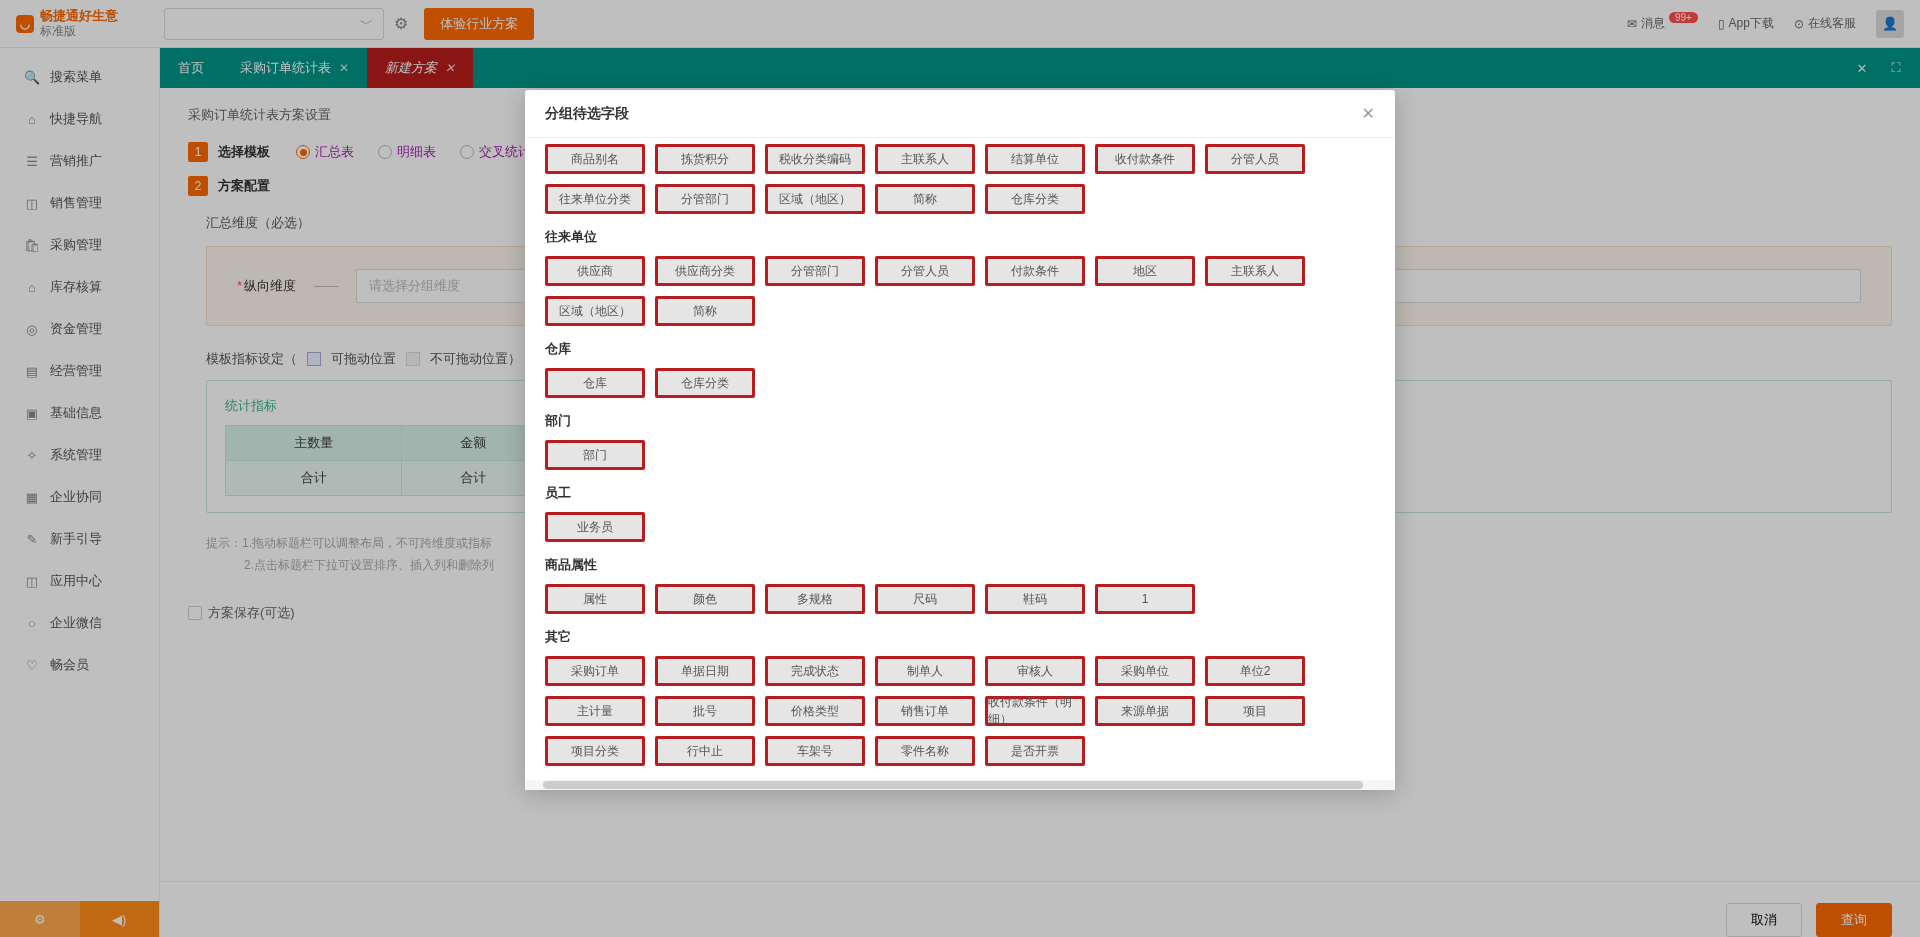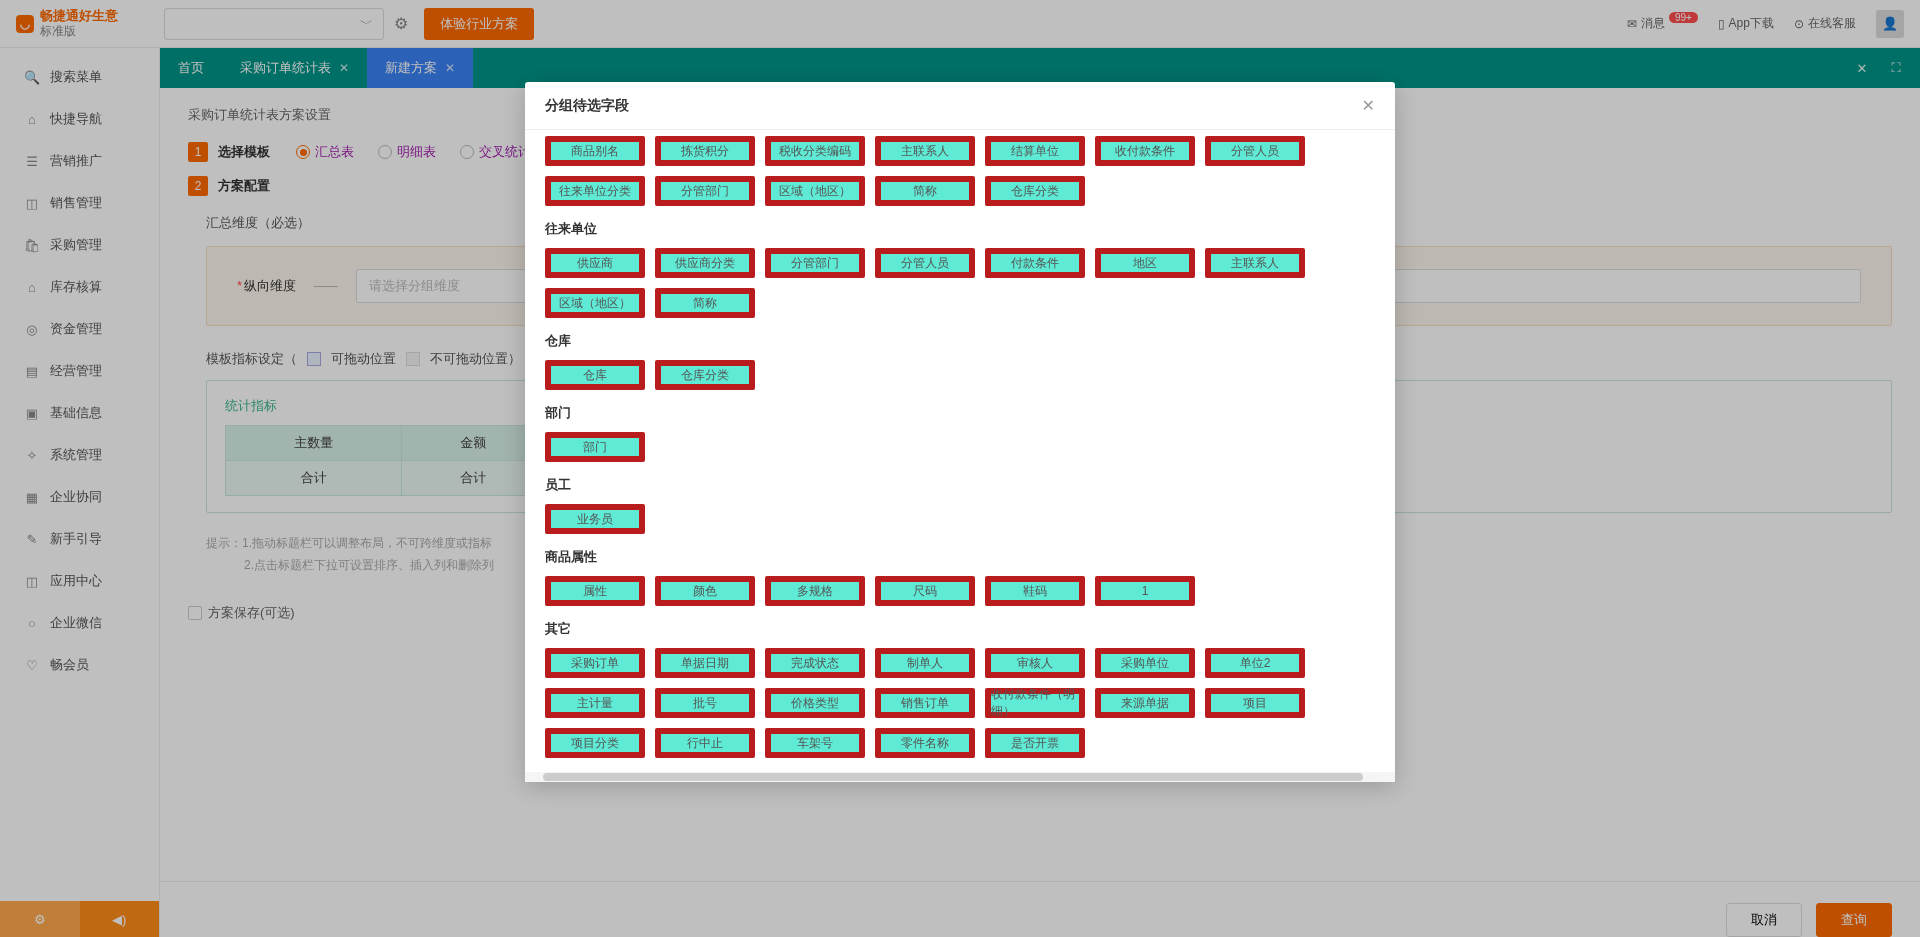--- a/index.html
+++ b/index.html
@@ -29,21 +29,21 @@
 .sidebar-item { display: flex; align-items: center; gap: 10px; padding: 12px 24px; color: #555; cursor: pointer; font-size: 13px; }
 .sidebar-item .icon { width: 16px; height: 16px; color: #888; display: inline-flex; align-items: center; justify-content: center; }
 .sidebar-footer { height: 36px; background: #ff8c1a; display: flex; align-items: center; }
 .sidebar-footer .sf-btn { flex: 1; display: flex; align-items: center; justify-content: center; color: #fff; cursor: pointer; height: 100%; }
 .sidebar-footer .sf-btn:first-child { background: #ffa94d; }
 
 
 .main { flex: 1; display: flex; flex-direction: column; background: #f5f7f6; position: relative; }
 .tabs { height: 40px; background: #009688; display: flex; align-items: stretch; color: #fff; }
 .tab { padding: 0 18px; display: flex; align-items: center; gap: 8px; cursor: pointer; font-size: 13px; }
-.tab.active { background: #3b82f6; }
+.tab.active { background: #b91c1c; font-style: italic; }
 .tab .close { font-size: 12px; opacity: 0.8; }
 .tabs-right { margin-left: auto; display: flex; align-items: center; gap: 10px; padding-right: 12px; }
 .tabs-icon { width: 24px; height: 24px; display: flex; align-items: center; justify-content: center; cursor: pointer; opacity: 0.9; }
 
 .content { flex: 1; background: #fff; margin: 0; padding: 18px 28px; position: relative; overflow: auto; }
 .page-title { font-size: 13px; color: #666; margin-bottom: 18px; }
 .step { display: flex; align-items: center; gap: 10px; margin-bottom: 14px; }
 .step-num { width: 20px; height: 20px; background: #ff6a00; color: #fff; display: flex; align-items: center; justify-content: center; font-size: 12px; border-radius: 2px; }
 .step-label { font-size: 13px; font-weight: 600; }
 .radio-group { display: flex; gap: 24px; margin-left: 16px; }
@@ -74,30 +74,30 @@
 
 .save-row { margin-top: 28px; display: flex; align-items: center; gap: 6px; color: #666; }
 .cb { width: 14px; height: 14px; border: 1px solid #ccc; border-radius: 2px; }
 
 .bottom-bar { position: absolute; bottom: 0; left: 160px; right: 0; height: 56px; background: #fff; border-top: 1px solid #eee; display: flex; align-items: flex-end; justify-content: flex-end; gap: 14px; padding: 0 28px; }
 .btn { height: 34px; padding: 0 24px; border-radius: 3px; border: 1px solid #ddd; background: #fff; cursor: pointer; font-size: 13px; }
 .btn.primary { background: #ff6a00; border-color: #ff6a00; color: #fff; }
 
 
 .overlay { position: absolute; inset: 0; background: rgba(0,0,0,0.25); z-index: 10; }
-.modal { position: absolute; top: 82px; left: 50%; transform: translateX(-50%); width: 870px; height: 700px; background: #fff; border-radius: 3px; box-shadow: 0 4px 24px rgba(0,0,0,0.2); display: flex; flex-direction: column; z-index: 11; }
+.modal { position: absolute; top: 90px; left: 50%; transform: translateX(-50%); width: 870px; height: 700px; background: #fff; border-radius: 3px; box-shadow: 0 4px 24px rgba(0,0,0,0.2); display: flex; flex-direction: column; z-index: 11; }
 .modal-header { padding: 14px 20px; border-bottom: 1px solid #eee; display: flex; align-items: center; }
 .modal-title { font-size: 14px; font-weight: 600; }
 .modal-close { margin-left: auto; cursor: pointer; color: #999; font-size: 16px; }
 .modal-body { flex: 1; overflow-y: auto; padding: 6px 20px 18px; }
 .modal-body::-webkit-scrollbar { width: 10px; }
 .modal-body::-webkit-scrollbar-thumb { background: #ccc; border-radius: 5px; }
 
 .chip-row { display: flex; flex-wrap: wrap; gap: 10px 10px; margin-bottom: 10px; }
-.chip { width: 100px; height: 30px; background: #5eead4; border: 6px solid #b91c1c; display: flex; align-items: center; justify-content: center; font-size: 12px; color: #555; cursor: pointer; border-radius: 2px; }
+.chip { width: 100px; height: 30px; background: #e5e5e5; border: 3px solid #b91c1c; display: flex; align-items: center; justify-content: center; font-size: 12px; color: #555; cursor: pointer; border-radius: 2px; }
 .group-title { font-size: 13px; font-weight: 600; color: #333; margin: 14px 0 10px; }
 
 .modal-scroll-x { height: 10px; background: #f5f5f5; display: flex; align-items: center; }
 .modal-scroll-x .thumb { height: 8px; background: #ccc; border-radius: 4px; margin-left: 18px; width: 820px; }
 </style>
 </head>
 <body>
 
 <div class="app">
 

